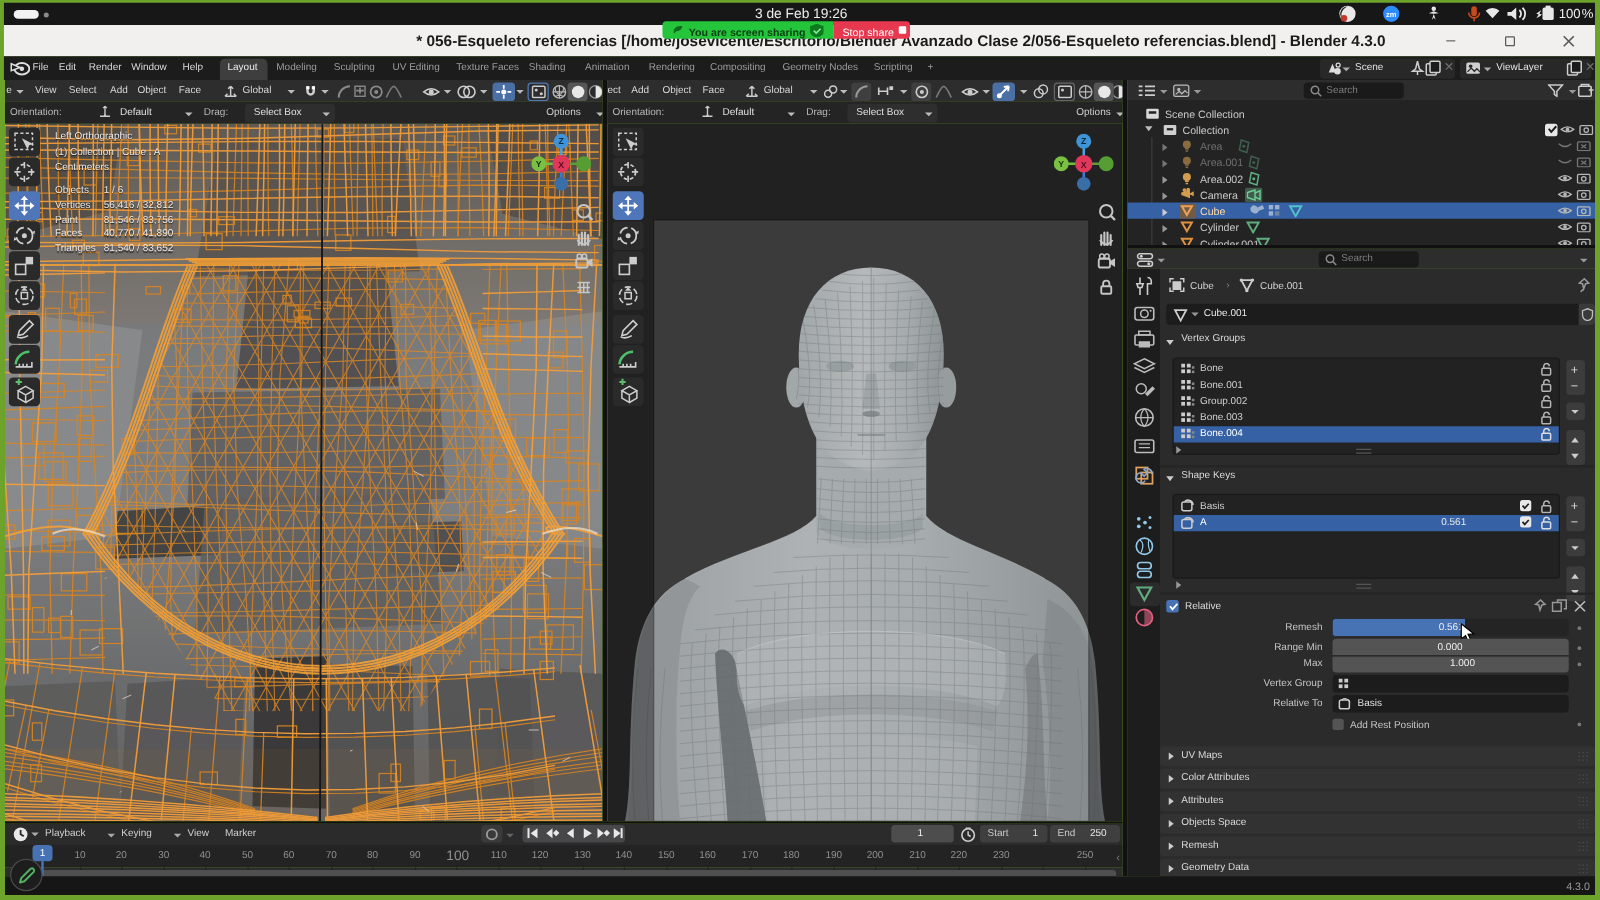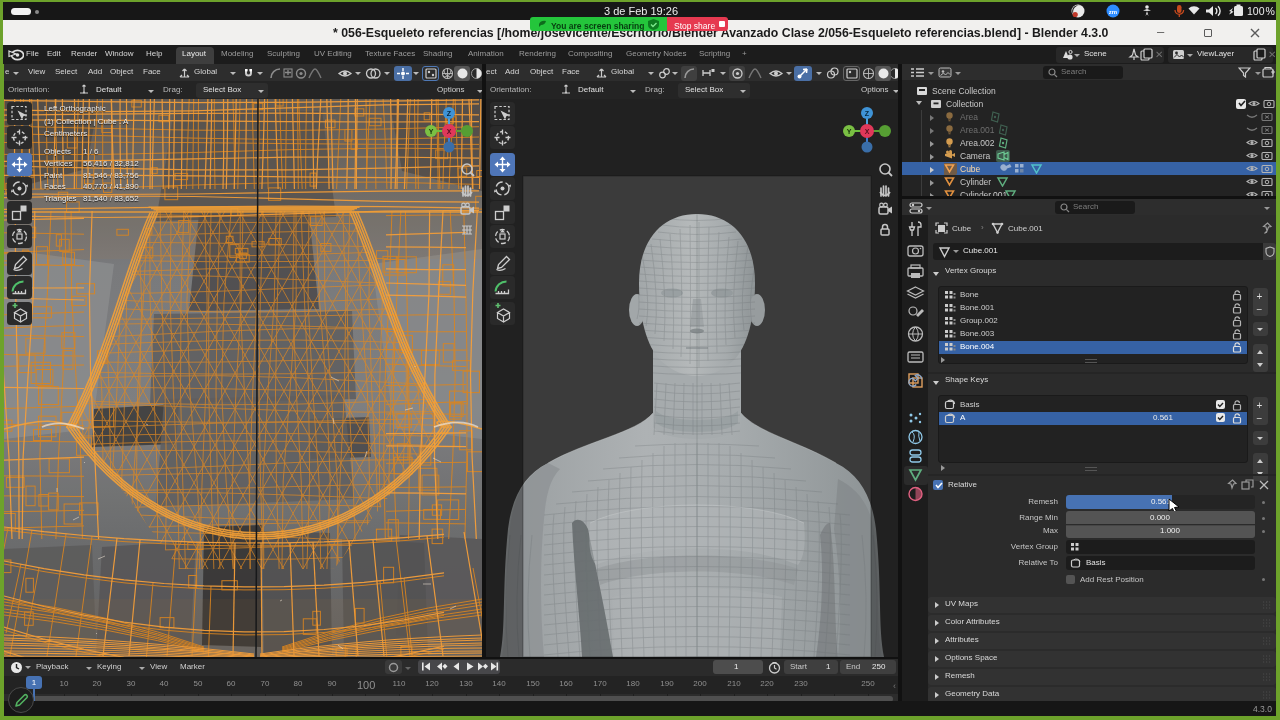--- a/index.html
+++ b/index.html
@@ -1569,21 +1569,21 @@
     <path d="M1,1 h8 M1,4 h8 M1,7 h8" stroke="#4a4a4a" stroke-width="1" stroke-dasharray="1.2,1.8"></path>
   </svg>
 <div class="a" style="left:928px;top:633px;width:348px;height:16px;background:#323232;border-radius:3px"></div>
 <div class="a" style="left:935px;top:637.5px;width:0;height:0;border-top:3.5px solid transparent;border-bottom:3.5px solid transparent;border-left:4.5px solid #ccc"></div>
 <div class="t" style="left:945px;top:636px;color:#dadada">Attributes</div>
 <svg class="a" style="left:1262px;top:637px" width="10" height="8">
     <path d="M1,1 h8 M1,4 h8 M1,7 h8" stroke="#4a4a4a" stroke-width="1" stroke-dasharray="1.2,1.8"></path>
   </svg>
 <div class="a" style="left:928px;top:651px;width:348px;height:16px;background:#323232;border-radius:3px"></div>
 <div class="a" style="left:935px;top:655.5px;width:0;height:0;border-top:3.5px solid transparent;border-bottom:3.5px solid transparent;border-left:4.5px solid #ccc"></div>
-<div class="t" style="left:945px;top:654px;color:#dadada">Options Space</div>
+<div class="t" style="left:945px;top:654px;color:#dadada">Objects Space</div>
 <svg class="a" style="left:1262px;top:655px" width="10" height="8">
     <path d="M1,1 h8 M1,4 h8 M1,7 h8" stroke="#4a4a4a" stroke-width="1" stroke-dasharray="1.2,1.8"></path>
   </svg>
 <div class="a" style="left:928px;top:669px;width:348px;height:16px;background:#323232;border-radius:3px"></div>
 <div class="a" style="left:935px;top:673.5px;width:0;height:0;border-top:3.5px solid transparent;border-bottom:3.5px solid transparent;border-left:4.5px solid #ccc"></div>
 <div class="t" style="left:945px;top:672px;color:#dadada">Remesh</div>
 <svg class="a" style="left:1262px;top:673px" width="10" height="8">
     <path d="M1,1 h8 M1,4 h8 M1,7 h8" stroke="#4a4a4a" stroke-width="1" stroke-dasharray="1.2,1.8"></path>
   </svg>
 <div class="a" style="left:928px;top:687px;width:348px;height:16px;background:#323232;border-radius:3px"></div>

